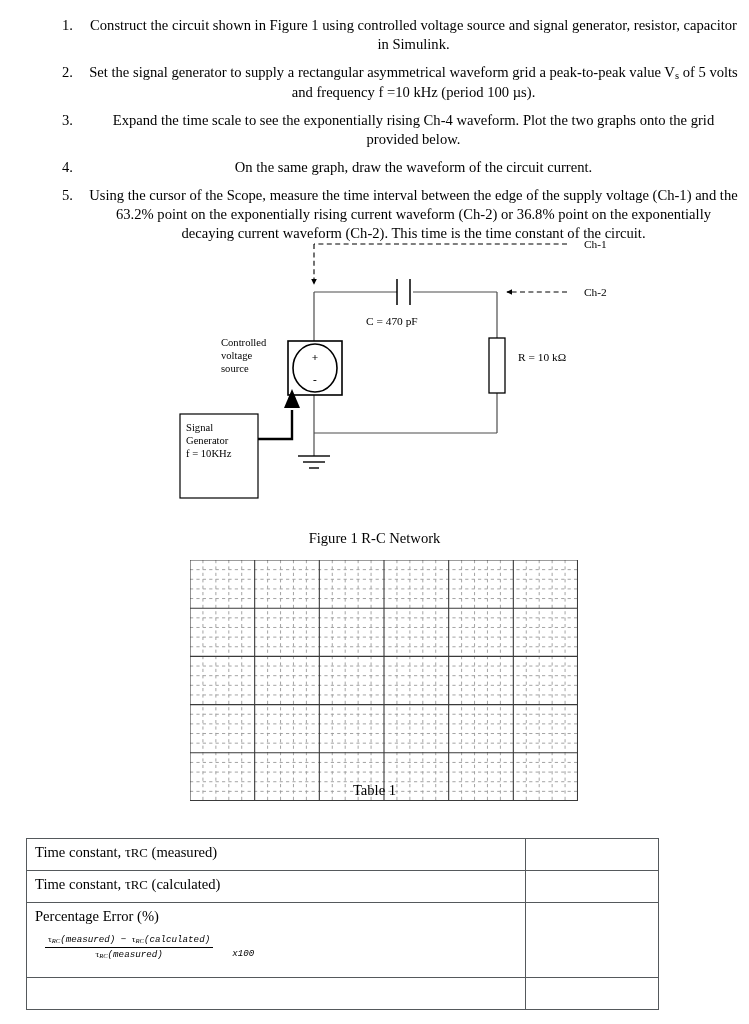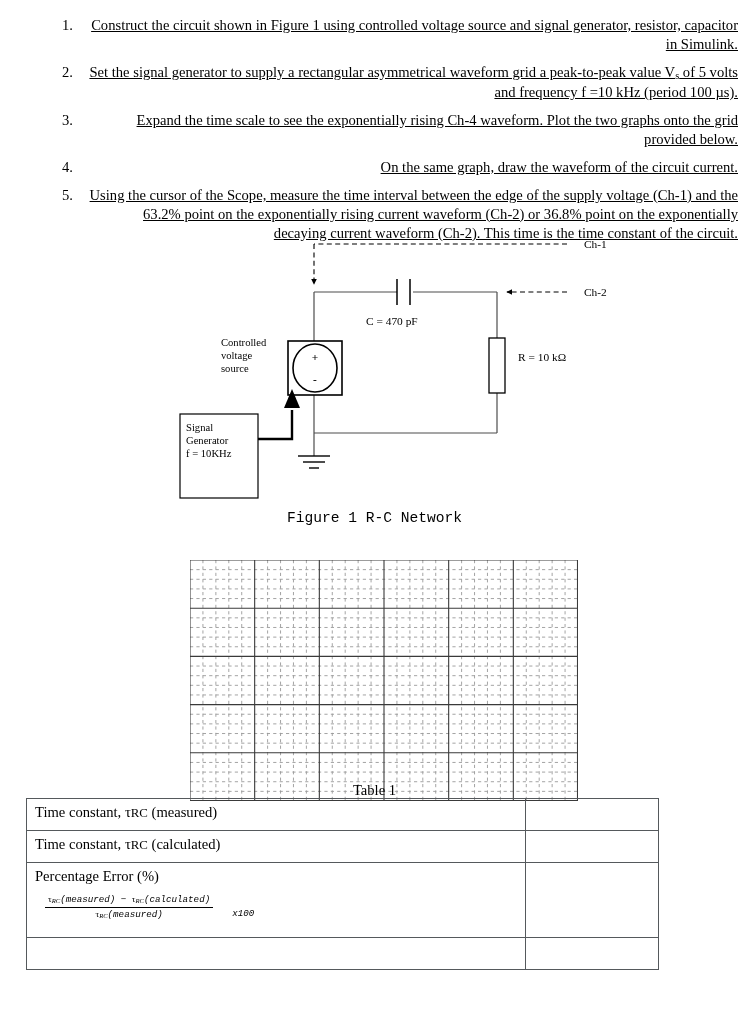--- a/index.html
+++ b/index.html
@@ -30,22 +30,21 @@
     font-size: 14.6px;
     line-height: 1.30;
   }
   .list-num {
     width: 27px;
     flex: 0 0 27px;
     text-align: left;
   }
   .list-text {
     flex: 1 1 auto;
-    text-align: right;
-    text-decoration: underline;
+    text-align: center;
   }
   .sub { font-size: 0.72em; vertical-align: -0.22em; }
 
   
   .circuit-area {
     position: absolute;
     left: 0px;
     top: 228px;
     width: 663px;
     height: 280px;
@@ -62,40 +61,40 @@
     fill: #000;
   }
 
   
   .caption {
     position: absolute;
     width: 749px;
     text-align: center;
     font-size: 14.6px;
   }
-  #figure-caption { top: 510px; font-family: Liberation Mono, monospace; }
+  #figure-caption { top: 530px; }
   #graph-caption  { top: 557px; }
   #table-caption  { top: 782px; }
 
   
   .graph-grid {
     position: absolute;
     left: 190px;
     top: 560px;
     width: 388px;
     height: 241px;
     background: #ffffff;
   }
   .graph-grid svg { display: block; }
 
   
   .data-table {
     position: absolute;
     left: 26px;
-    top: 798px;
+    top: 838px;
     width: 632px;
     border-collapse: collapse;
     table-layout: fixed;
     padding-left: 28px;
   }
   .data-table td {
     border: 1px solid #55595c;
     padding: 5px 8px 6px 8px;
     vertical-align: top;
     font-size: 14.6px;

